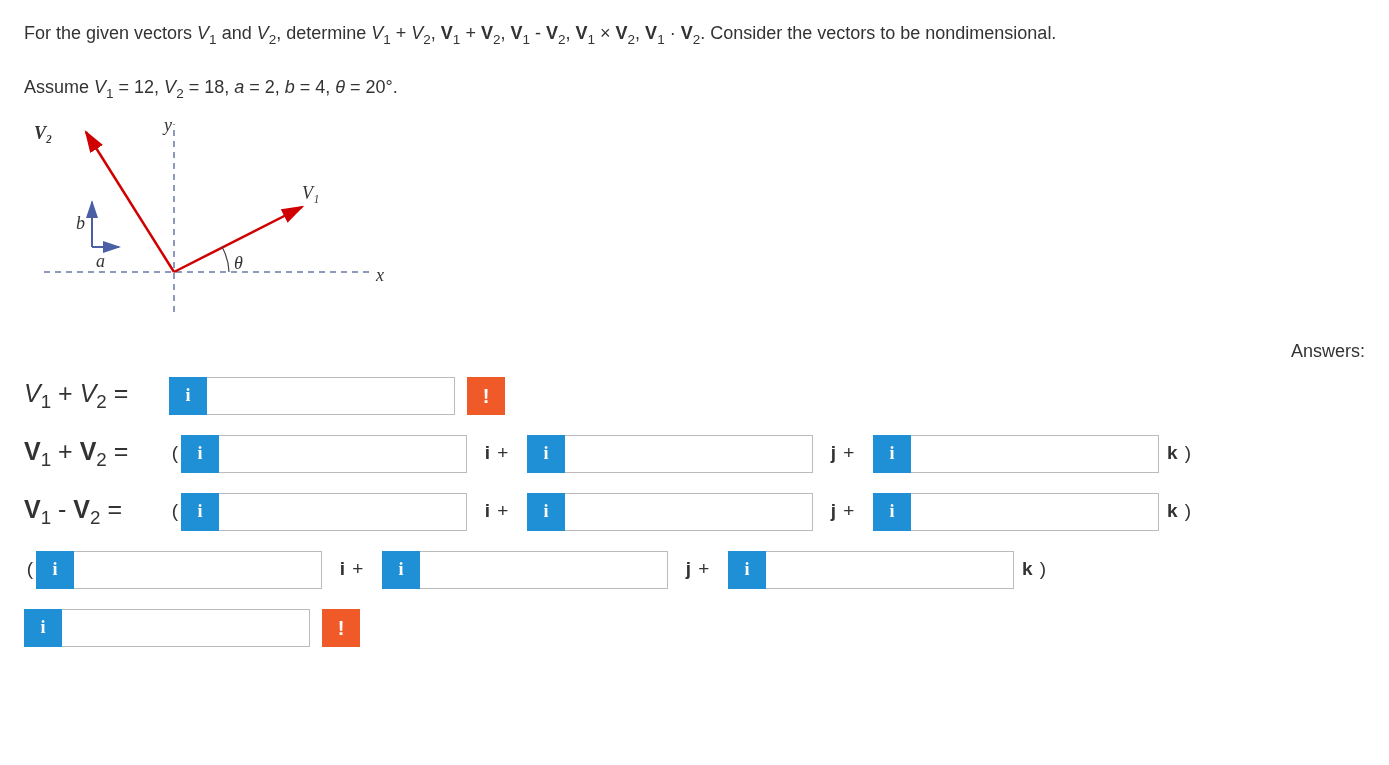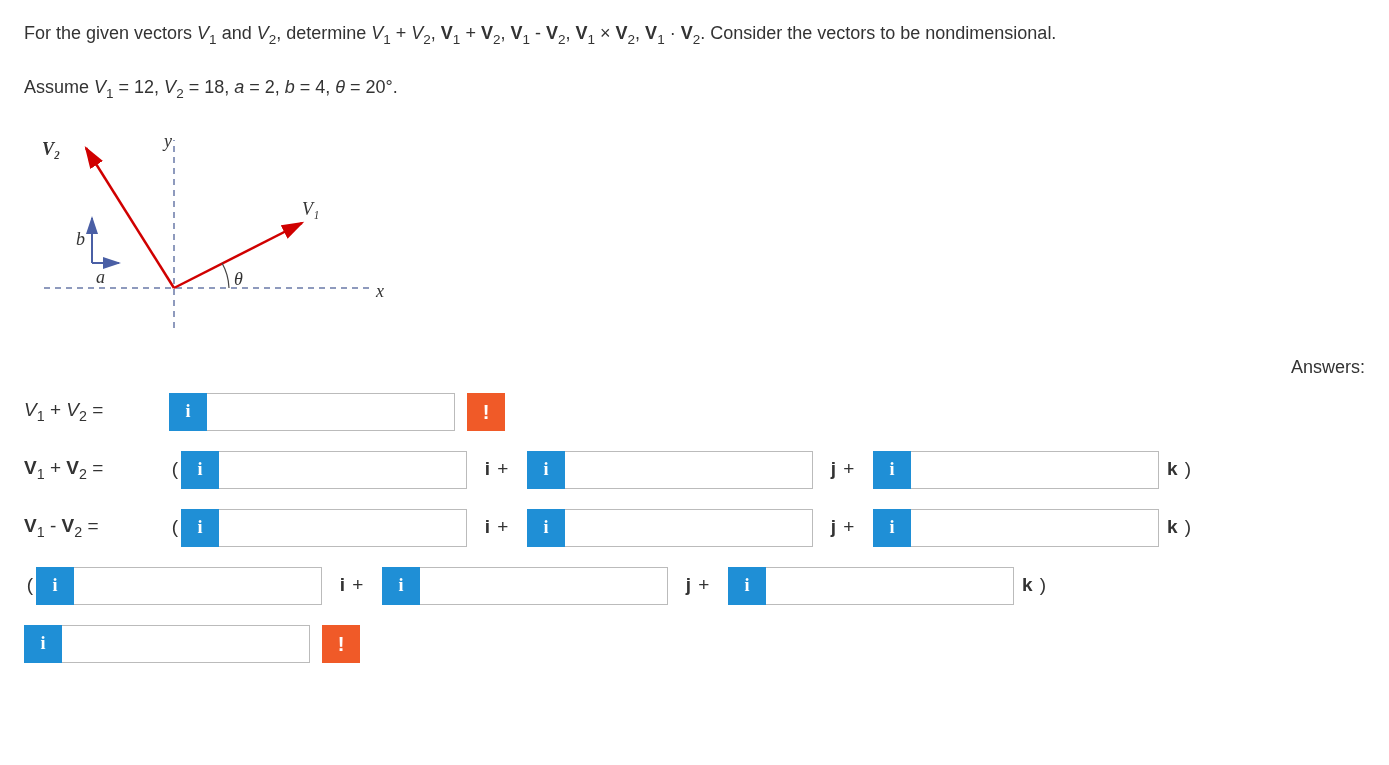--- a/index.html
+++ b/index.html
@@ -6,32 +6,32 @@
     font-family: Arial, Helvetica, sans-serif;
     font-size: 18px;
     color: #333;
     margin: 0;
     padding: 20px 24px;
     width: 1389px;
     box-sizing: border-box;
     line-height: 1.5;
   }
   .problem-text { margin-bottom: 24px; }
-  .assume-text { margin-bottom: 24px; }
+  .assume-text { margin-bottom: 8px; }
   sub { font-size: 0.75em; }
   .figure {
     width: 370px;
     height: 210px;
     position: relative;
     margin-bottom: 10px;
   }
   .answers-label { margin: 16px 0 12px 0; text-align: right; }
   .answer-rows { display:flex; flex-direction:column; gap:20px; }
   .row { display:flex; align-items:center; height:38px; }
-  .row-label { width: 145px; font-size:19px; }
+  .row-label { width: 145px; font-size:25px; }
   .paren { width:12px; text-align:center; font-size:19px; }
   .input-wrap {
     display:flex;
     align-items:stretch;
     height:38px;
   }
   .info-badge {
     width:38px;
     background:#1f8fd6;
     color:white;
@@ -123,21 +123,21 @@
 
     <path d="M 205 160 A 55 55 0 0 0 198 135" fill="none" stroke="#444" stroke-width="1.2"></path>
 
     <line x1="68" y1="135" x2="68" y2="90" stroke="#4a5fa5" stroke-width="2" marker-end="url(#arrB)"></line>
     <line x1="68" y1="135" x2="95" y2="135" stroke="#4a5fa5" stroke-width="2" marker-end="url(#arrB)"></line>
   </svg>
   
   <div style="position:absolute; left:140px; top:0px; font-style:italic; font-family:Georgia,serif;">y</div>
   <div style="position:absolute; left:352px; top:150px; font-style:italic; font-family:Georgia,serif;">x</div>
   <div style="position:absolute; left:278px; top:68px; font-style:italic; font-family:Georgia,serif; font-weight:normal;">V₁</div>
-  <div style="position:absolute; left:18px; top:8px; font-style:italic; font-family:Georgia,serif; font-weight:bold;">V₂</div>
+  <div style="position:absolute; left:10px; top:8px; font-style:italic; font-family:Georgia,serif; font-weight:bold;">V₂</div>
   <div style="position:absolute; left:210px; top:138px; font-style:italic; font-family:Georgia,serif;">θ</div>
   <div style="position:absolute; left:52px; top:98px; font-style:italic; font-family:Georgia,serif;">b</div>
   <div style="position:absolute; left:72px; top:136px; font-style:italic; font-family:Georgia,serif;">a</div>
 </div>
 
 <div class="answers-label">Answers:</div>
 
 <div class="answer-rows">
 
   <div class="row">

